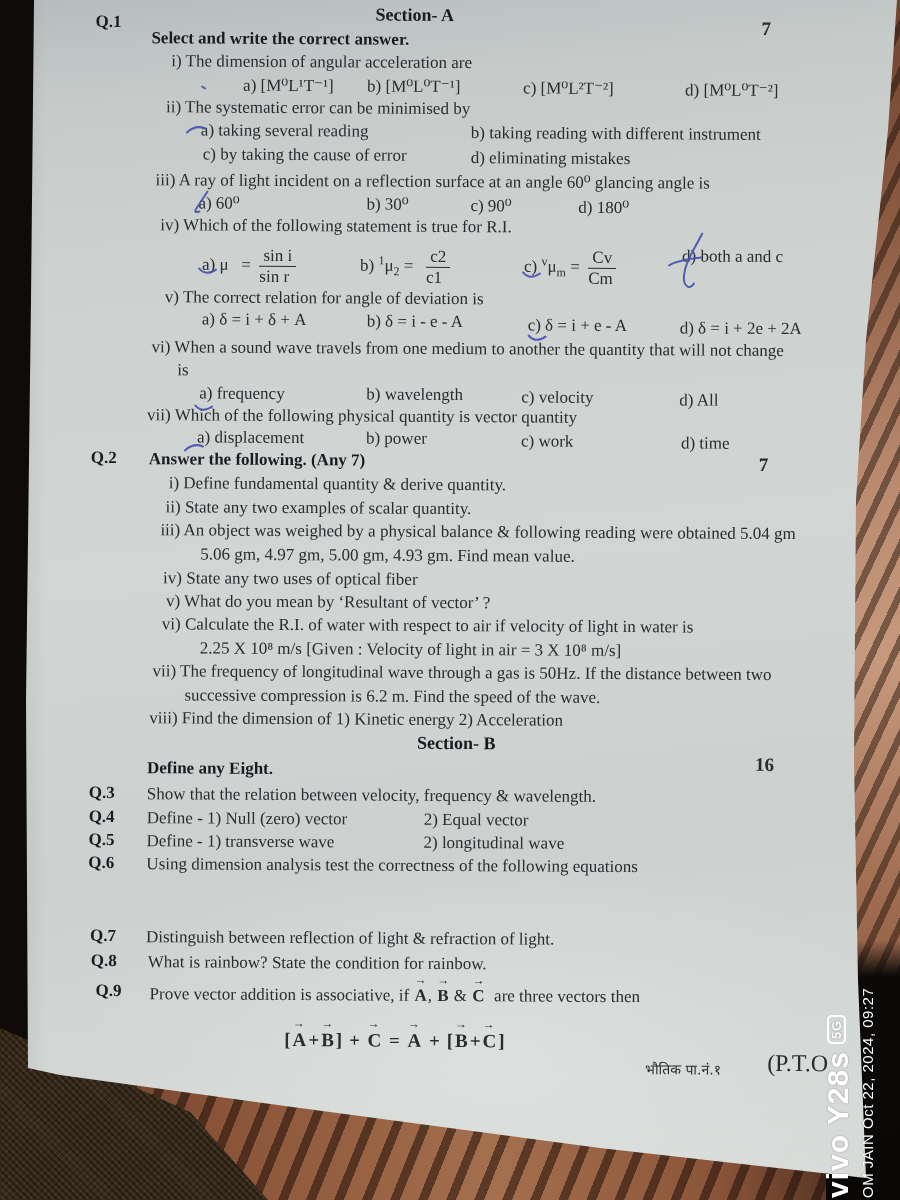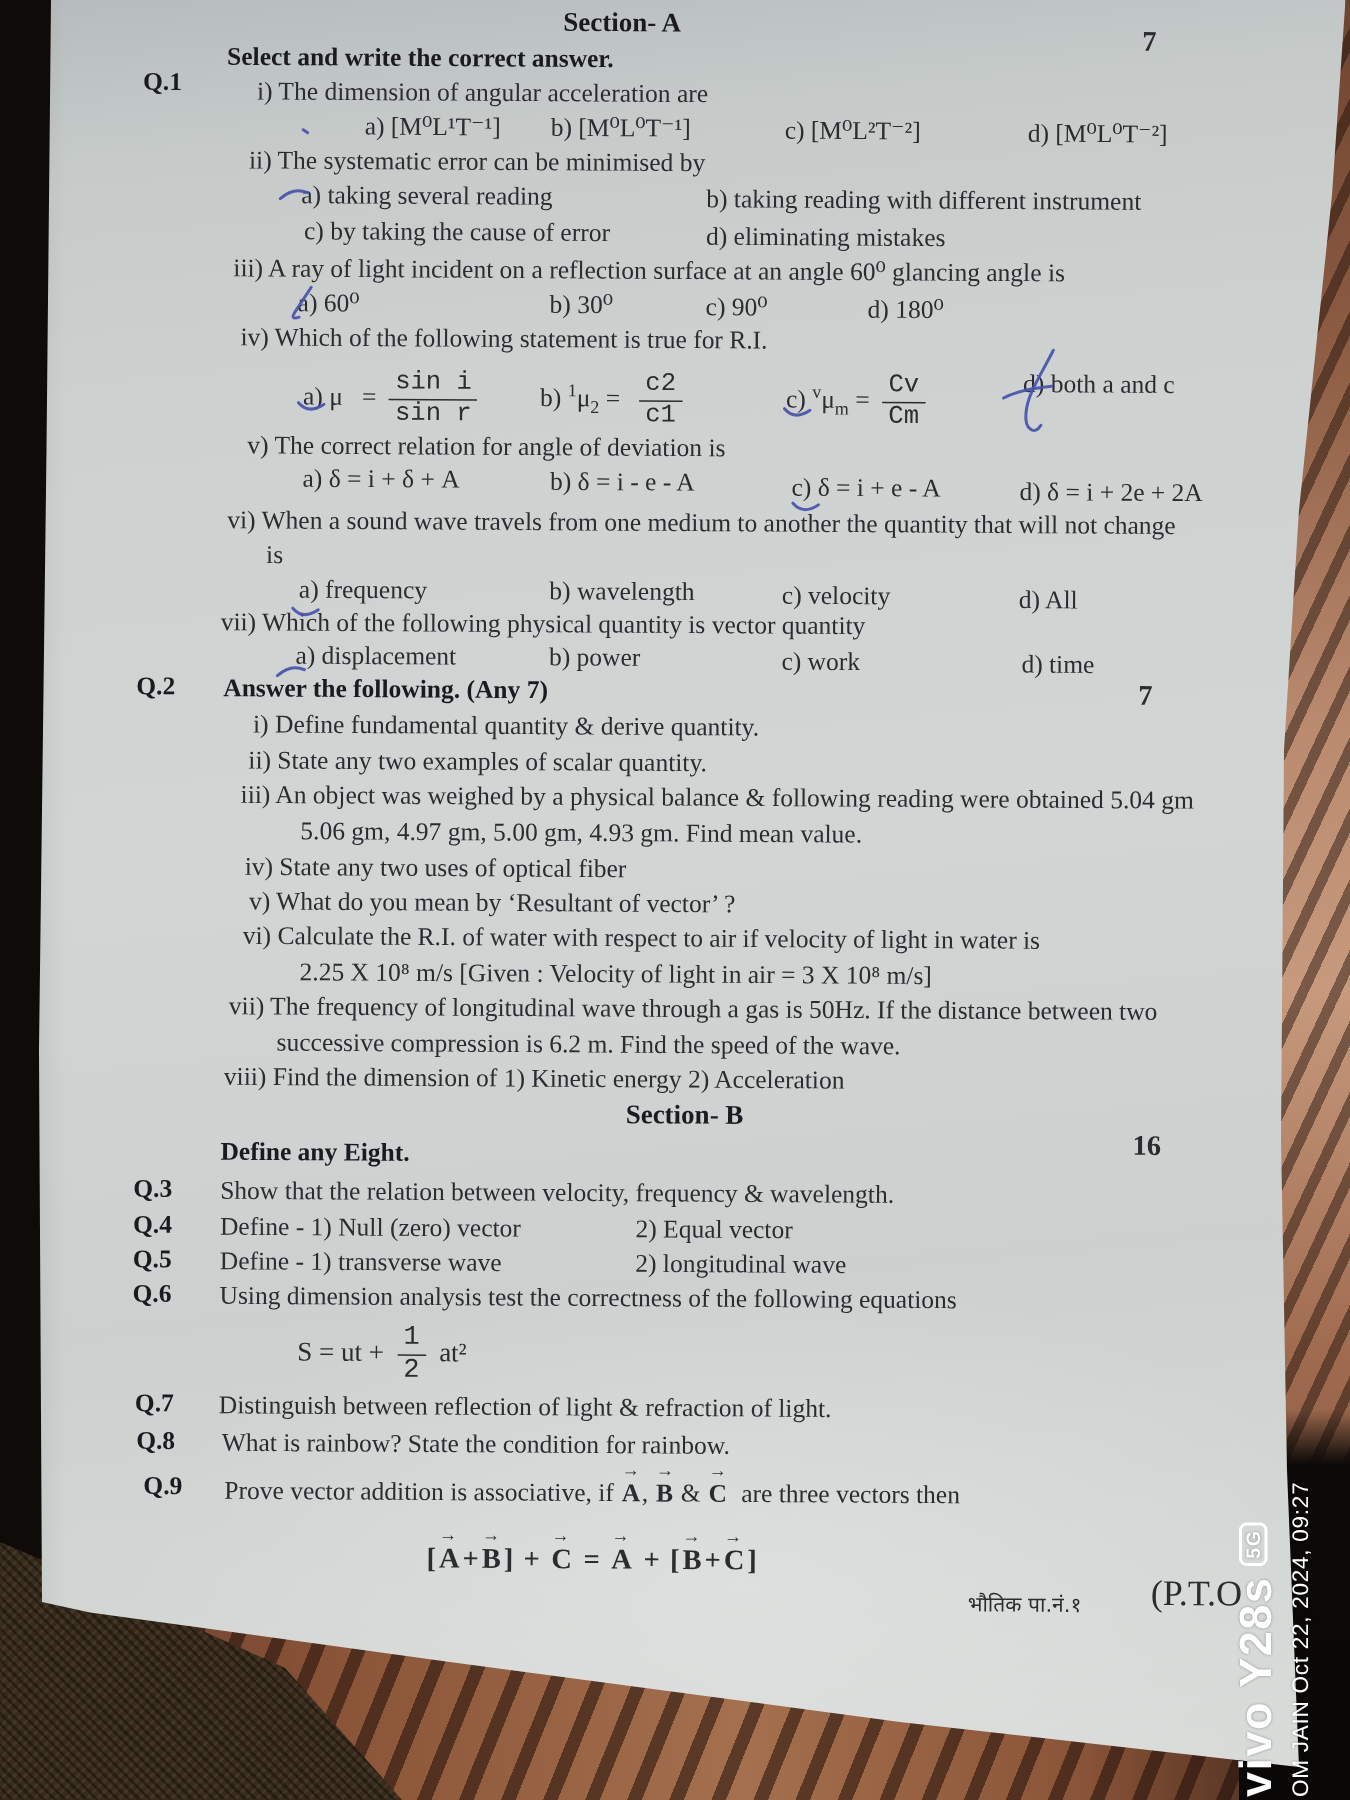--- a/index.html
+++ b/index.html
@@ -28,21 +28,21 @@
                       866px 1178px,600px 1148px,300px 1108px,60px 1075px,28px 1068px,26px 700px,31px 300px);
     background:
       radial-gradient(ellipse 600px 300px at 55% 88%, rgba(255,255,255,.22), rgba(255,255,255,0) 70%),
       linear-gradient(90deg, rgba(0,0,0,.12) 0%, rgba(0,0,0,0) 5%),
       linear-gradient(175deg,#b6bcbd 0%,#c6cbca 9%,#cdd2d0 22%,#d1d5d3 46%,#ccd1cf 70%,#d9dcd9 100%);}
   
   .tilt{position:absolute;inset:0;transform:rotate(.35deg);transform-origin:450px 600px;}
   .ln{position:absolute;white-space:nowrap;color:#2b2b30;font-size:17px;}
   .b{font-weight:bold;color:#1a1a20;}
   .marks{font-size:19px;font-weight:bold;}
-  .frac{display:inline-block;text-align:center;vertical-align:middle;line-height:1.05;font-family:Liberation Mono, monospace;}
+  .frac{display:inline-block;text-align:left;vertical-align:middle;line-height:1.05;}
   .frac .num{display:block;border-bottom:1.6px solid #2b2b30;padding:0 4px 1px;}
   .frac .den{display:block;padding-top:1px;}
   sup,sub{font-size:12px;}
   .vec{position:relative;display:inline-block;font-weight:bold;margin:0 1px;}
   .vec::after{content:"\2192";position:absolute;left:0;top:-13px;font-size:12px;font-weight:bold;}
   .eqline{font-size:19px;font-weight:bold;letter-spacing:1px;}
   .footer-hindi{font-size:14px;font-family:"DejaVu Sans","Liberation Sans",sans-serif;}
   
   .marks-svg{position:absolute;inset:0;pointer-events:none;}
   .marks-svg path{stroke:#4653ae;stroke-width:2;fill:none;stroke-linecap:round;opacity:.92;}
@@ -64,21 +64,21 @@
   <div class="wood-bottom"></div>
   <div class="fabric-bl"></div>
   <div class="dark-br"></div>
   <div class="paper"></div>
 
   <div class="tilt">
 
     <div class="ln b" style="left:372px;top:5px;font-size:18px;">Section- A</div>
     <div class="ln marks" style="left:758px;top:16px;">7</div>
 
-    <div class="ln b" style="left:92px;top:47px;">Q.1</div>
+    <div class="ln b" style="left:92px;top:14px;">Q.1</div>
     <div class="ln b" style="left:148px;top:30px;">Select and write the correct answer.</div>
 
     <div class="ln" style="left:168px;top:53px;">i) The dimension of angular acceleration are</div>
     <div class="ln" style="left:204px;top:76px;margin-left:36px;">a) [M⁰L¹T⁻¹]</div>
     <div class="ln" style="left:364px;top:76px;">b) [M⁰L⁰T⁻¹]</div>
     <div class="ln" style="left:520px;top:77px;">c) [M⁰L²T⁻²]</div>
     <div class="ln" style="left:682px;top:78px;">d) [M⁰L⁰T⁻²]</div>
 
     <div class="ln" style="left:163px;top:99px;">ii) The systematic error can be minimised by</div>
     <div class="ln" style="left:198px;top:122px;">a) taking several reading</div>
@@ -157,25 +157,20 @@
     <div class="ln b" style="left:90px;top:809px;">Q.4</div>
     <div class="ln" style="left:148px;top:810px;">Define - 1) Null (zero) vector</div>
     <div class="ln" style="left:425px;top:810px;">2) Equal vector</div>
 
     <div class="ln b" style="left:90px;top:832px;">Q.5</div>
     <div class="ln" style="left:148px;top:833px;">Define - 1) transverse wave</div>
     <div class="ln" style="left:425px;top:833px;">2) longitudinal wave</div>
 
     <div class="ln b" style="left:90px;top:855px;">Q.6</div>
     <div class="ln" style="left:148px;top:856px;">Using dimension analysis test the correctness of the following equations</div>
-    <div class="ln" style="left:200px;top:884px;font-size:18px;">
-      <span>S = ut  +</span>&nbsp;
-      <span class="frac"><span class="num">1</span><span class="den">2</span></span>&nbsp;
-      <span>at²</span>
-    </div>
 
     <div class="ln b" style="left:92px;top:928px;text-align:right;">Q.7</div>
     <div class="ln" style="left:148px;top:929px;">Distinguish between reflection of light &amp; refraction of light.</div>
 
     <div class="ln b" style="left:93px;top:953px;">Q.8</div>
     <div class="ln" style="left:150px;top:954px;">What is rainbow? State the condition for rainbow.</div>
 
     <div class="ln b" style="left:98px;top:983px;">Q.9</div>
     <div class="ln" style="left:152px;top:986px;">
       <span>Prove vector addition is associative, if</span>

